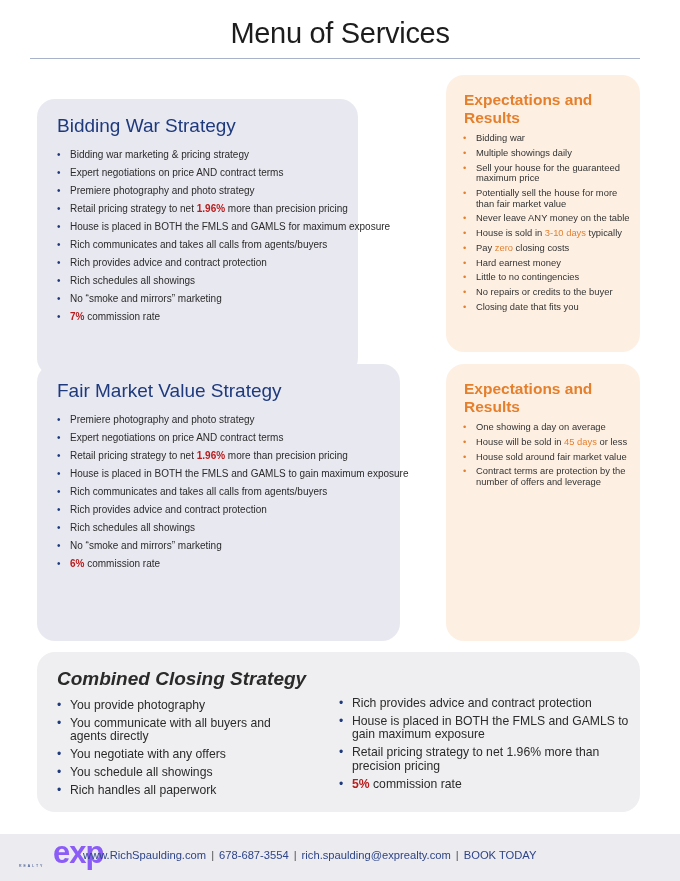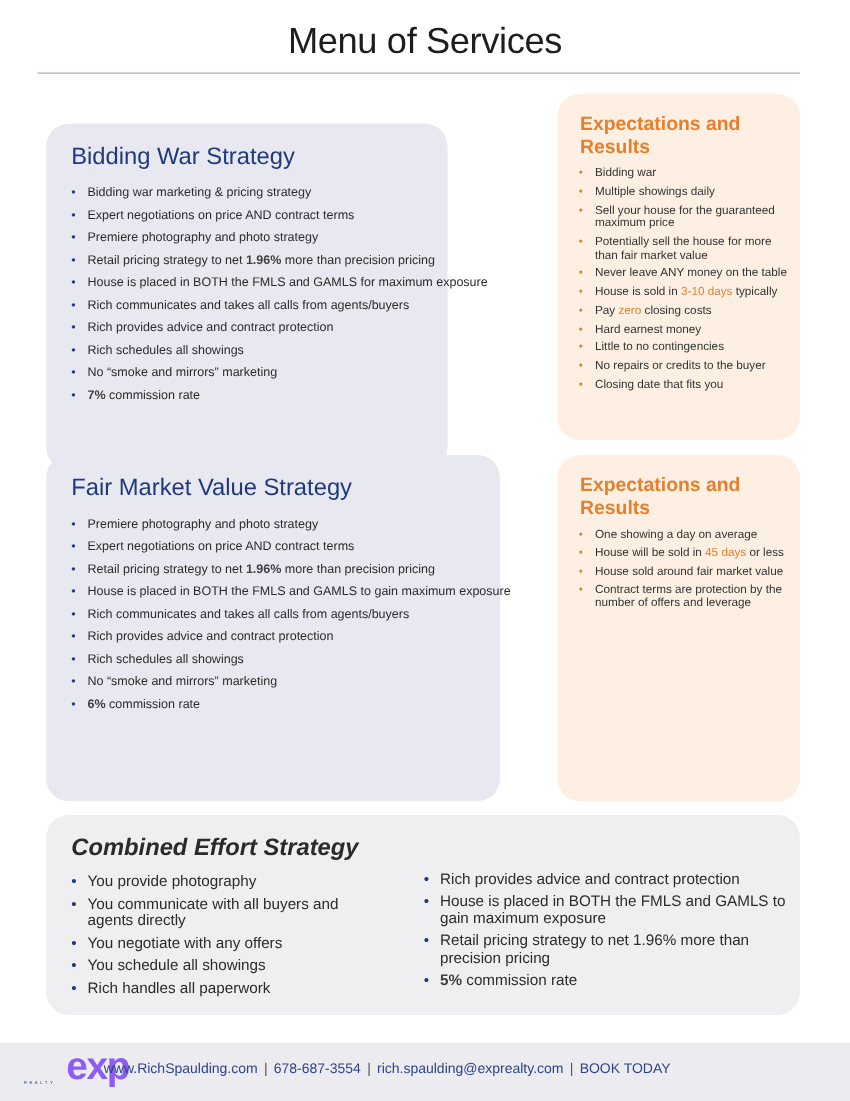--- a/index.html
+++ b/index.html
@@ -36,21 +36,21 @@
 
   .main-list { left: 20px; top: 49px; width: 365px; font-size: 10px; line-height: 13.4px; color: #2b2b2b; }
   .main-list li { margin-bottom: 4.6px; }
   .main-list li::before { color: #1e3a7d; }
 
   .exp-heading { position: absolute; left: 18px; top: 16px; color: #e57f2c; font-size: 15.5px; line-height: 18px; width: 170px; }
   .exp-list { left: 17px; top: 58px; width: 170px; font-size: 9.4px; line-height: 10.6px; color: #333; }
   .exp-list li { margin-bottom: 4.2px; padding-left: 11px; }
   .exp-list li::before { color: #e57f2c; }
 
-  .hl-blue { color: #404040; font-weight: bold; }
+  .hl-blue { color: #b91c1c; font-weight: bold; }
   .hl-orange { color: #e57f2c; font-weight: normal; }
 
   .combined-heading { position: absolute; left: 20px; top: 16px; font-style: italic; font-size: 19px; color: #2a2a2a; }
   .comb-list { font-size: 12.2px; line-height: 13.4px; color: #2b2b2b; }
   .comb-list li { margin-bottom: 4.6px; }
   .comb-list li::before { color: #1e3a7d; }
   #comb-left { left: 20px; top: 47px; width: 250px; }
   #comb-right { left: 302px; top: 45px; width: 290px; }
 
   .footer {
@@ -127,21 +127,21 @@
   <h3 class="exp-heading">Expectations and Results</h3>
   <ul class="bullets exp-list">
       <li><span>One showing a day on average</span><span></span></li>
       <li><span>House will be sold in </span><span class="hl-orange">45 days</span><span> or less</span></li>
       <li><span>House sold around fair market value</span><span></span></li>
       <li><span>Contract terms are protection by the number of offers and leverage</span><span></span></li>
     </ul>
 </section>
 
 <section class="card grey" id="combined">
-  <h2 class="combined-heading">Combined Effort Strategy</h2>
+  <h2 class="combined-heading">Combined Closing Strategy</h2>
   <ul class="bullets comb-list" id="comb-left">
       <li><span>You provide photography</span><span></span></li>
       <li><span>You communicate with all buyers and agents directly</span><span></span></li>
       <li><span>You negotiate with any offers</span><span></span></li>
       <li><span>You schedule all showings</span><span></span></li>
       <li><span>Rich handles all paperwork</span><span></span></li>
     </ul>
   <ul class="bullets comb-list" id="comb-right">
       <li><span>Rich provides advice and contract protection</span><span></span></li>
       <li><span>House is placed in BOTH the FMLS and GAMLS to gain maximum exposure</span><span></span></li>

